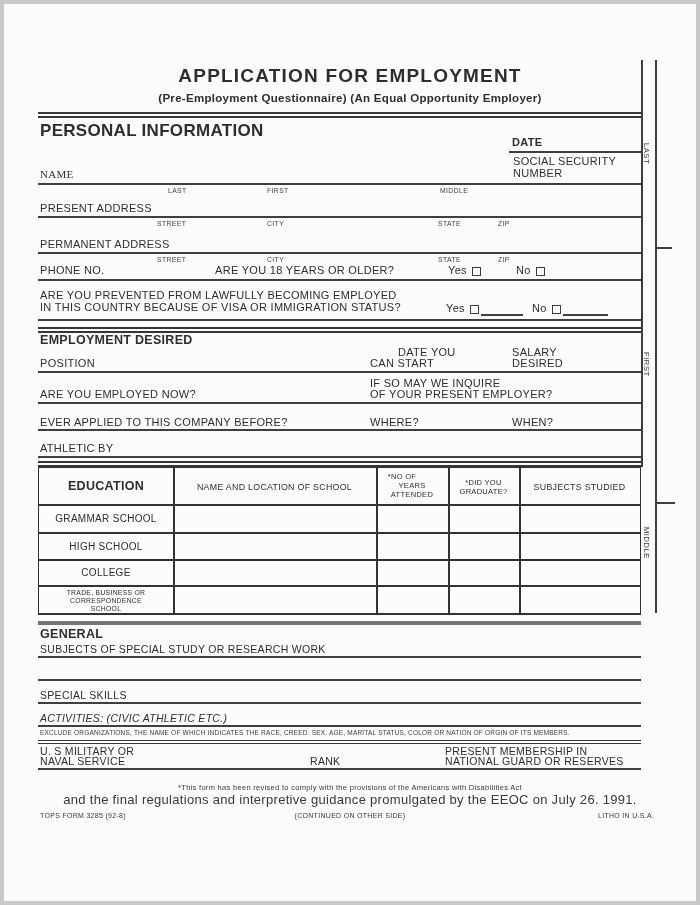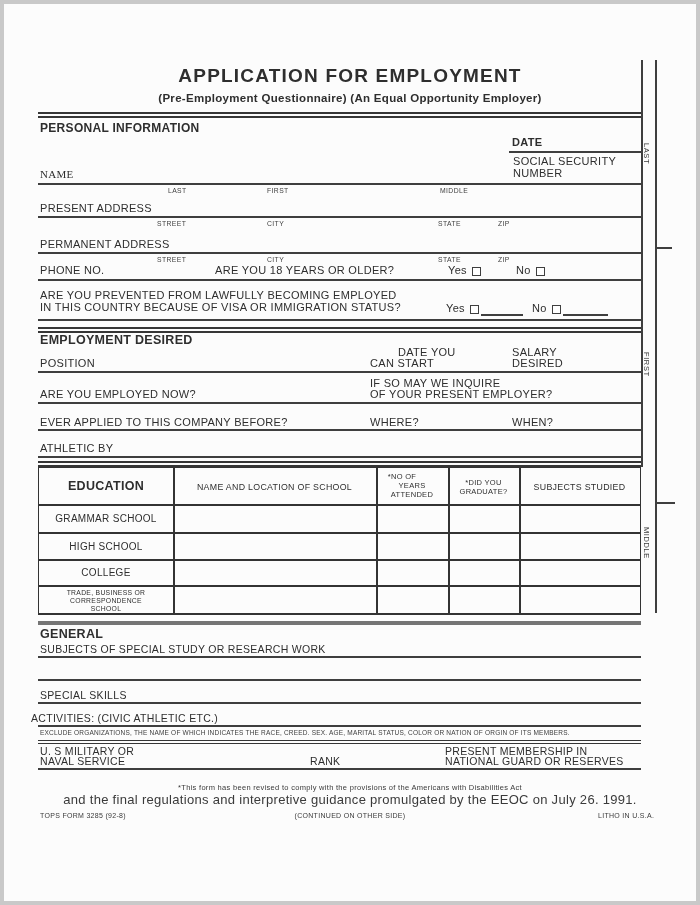--- a/index.html
+++ b/index.html
@@ -25,21 +25,21 @@
 </style>
 </head>
 <body>
 
 <div class="page">
 
   <div class="t b ctr" style="top:66px;font-size:19px;letter-spacing:1.2px;">APPLICATION FOR EMPLOYMENT</div>
   <div class="t b ctr" style="top:92px;font-size:11.5px;">(Pre-Employment Questionnaire) (An Equal Opportunity Employer)</div>
 
   <div class="dbl" style="left:38px;top:112px;width:603px;"></div>
-  <div class="t b" style="left:40px;top:122px;font-size:12px;">PERSONAL INFORMATION</div>
+  <div class="t b" style="left:40px;top:122px;font-size:17px;">PERSONAL INFORMATION</div>
 
   <div class="t b" style="left:512px;top:137px;font-size:11px;">DATE</div>
   <div class="hl thin" style="left:509px;top:151px;width:132px;"></div>
 
   <div class="t" style="left:513px;top:156px;font-size:11px;">SOCIAL SECURITY</div>
   <div class="t" style="left:513px;top:168px;font-size:11px;">NUMBER</div>
 
   <div class="t" style="left:40px;top:169px;font-size:11px;font-family:Liberation Serif, serif;">NAME</div>
   <div class="hl" style="left:38px;top:183px;width:603px;"></div>
   <div class="t sub" style="left:168px;top:187px;">LAST</div>
@@ -131,21 +131,21 @@
 
   <div class="band" style="left:38px;top:621px;width:603px;"></div>
   <div class="t b" style="left:40px;top:628px;font-size:12.5px;">GENERAL</div>
   <div class="t" style="left:40px;top:644px;font-size:10.5px;">SUBJECTS OF SPECIAL STUDY OR RESEARCH WORK</div>
   <div class="hl thin" style="left:38px;top:656px;width:603px;"></div>
   <div class="hl thin" style="left:38px;top:679px;width:603px;"></div>
 
   <div class="t" style="left:40px;top:690px;font-size:10.5px;">SPECIAL SKILLS</div>
   <div class="hl thin" style="left:38px;top:702px;width:603px;"></div>
 
-  <div class="t" style="left:31px;top:713px;font-size:10.5px;">ACTIVITIES: (CIVIC ATHLETIC ETC.)</div>
+  <div class="t" style="left:40px;top:713px;font-size:10.5px;font-style:italic;">ACTIVITIES: (CIVIC ATHLETIC ETC.)</div>
   <div class="hl thin" style="left:38px;top:725px;width:603px;"></div>
   <div class="t" style="left:40px;top:729px;font-size:6.5px;letter-spacing:0.2px;color:#3d3d3d;">EXCLUDE ORGANIZATIONS, THE NAME OF WHICH INDICATES THE RACE, CREED. SEX. AGE, MARITAL STATUS, COLOR OR NATION OF ORGIN OF ITS MEMBERS.</div>
 
   <div class="dbl2" style="left:38px;top:740px;width:603px;"></div>
   <div class="t" style="left:40px;top:746px;font-size:10.5px;">U. S MILITARY OR</div>
   <div class="t" style="left:40px;top:756px;font-size:10.5px;">NAVAL SERVICE</div>
   <div class="t" style="left:310px;top:756px;font-size:10.5px;">RANK</div>
   <div class="t" style="left:445px;top:746px;font-size:10.5px;">PRESENT MEMBERSHIP IN</div>
   <div class="t" style="left:445px;top:756px;font-size:10.5px;">NATIONAL GUARD OR RESERVES</div>
   <div class="hl" style="left:38px;top:768px;width:603px;"></div>

